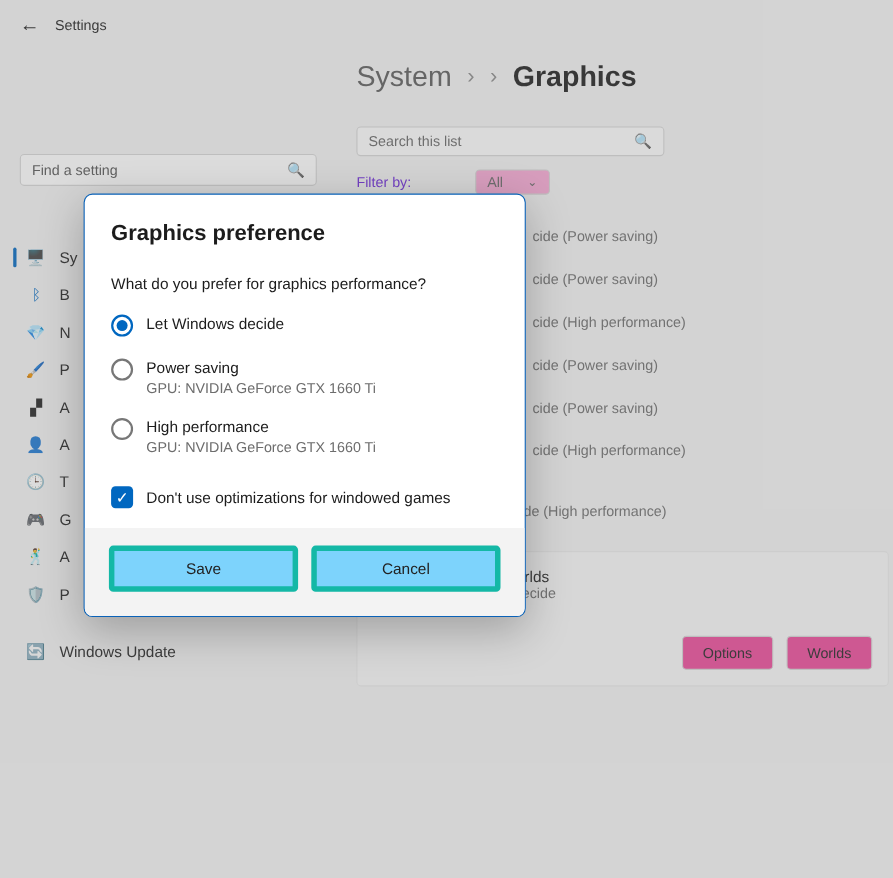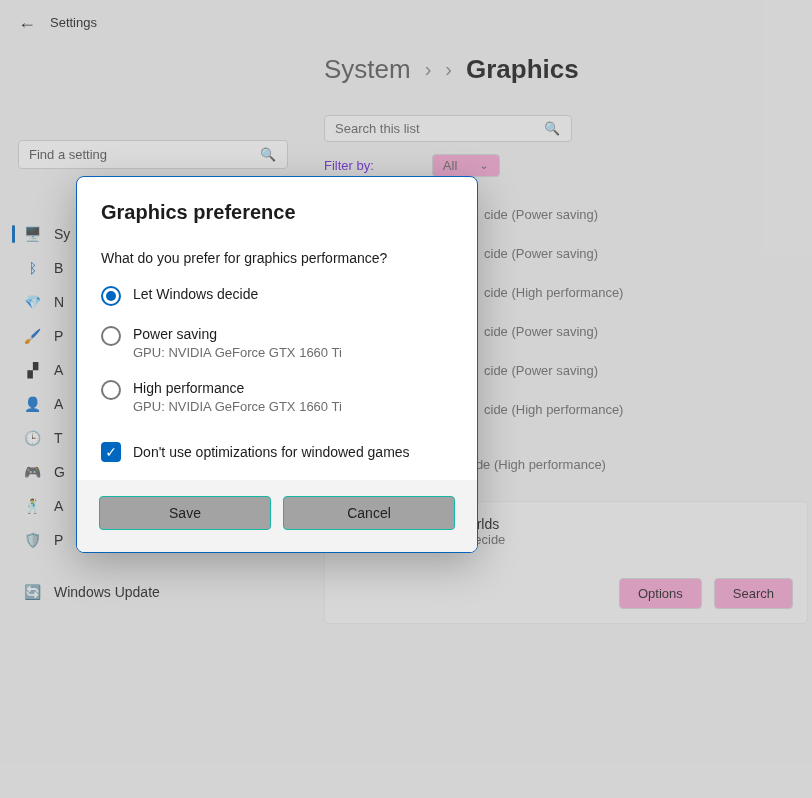--- a/index.html
+++ b/index.html
@@ -18,56 +18,56 @@
   .nav { margin-top:48px; }
   .nav-item { display:flex; align-items:center; gap:12px; padding:8px 6px; font-size:14px; color:#222; position:relative; }
   .nav-item.selected::before { content:""; position:absolute; left:-6px; top:8px; bottom:8px; width:3px; background:#0067c0; border-radius:2px; }
   .nav-icon { width:18px; height:18px; display:flex; align-items:center; justify-content:center; font-size:14px; }
 
   .main { position:absolute; left:324px; top:54px; right:4px; }
   .breadcrumb { display:flex; align-items:center; gap:14px; font-size:26px; color:#5b5b5b; }
   .breadcrumb .sep { color:#8a8a8a; font-size:20px; }
   .breadcrumb .current { font-weight:600; color:#1c1c1c; }
 
-  .search-list { margin-top:30px; width:248px; display:flex; align-items:center; justify-content:space-between; border:1px solid #d6d6d6; border-radius:4px; padding:5px 10px; font-size:13px; color:#666; background:#fdfdfd; }
+  .search-list { margin-top:30px; width:280px; display:flex; align-items:center; justify-content:space-between; border:1px solid #d6d6d6; border-radius:4px; padding:5px 10px; font-size:13px; color:#666; background:#fdfdfd; }
 
   .filter-row { margin-top:12px; display:flex; align-items:center; gap:12px; color:#666; font-size:13px; }
   .filter-dd { border:1px solid #d6d6d6; border-radius:4px; padding:3px 10px; background:#f9a8d4; display:flex; align-items:center; gap:22px; }
   .filter-dd .chev { font-size:11px; color:#666; }
 
   .app-list { margin-top:30px; display:flex; flex-direction:column; gap:24px; }
   .app-row { display:flex; gap:14px; align-items:flex-start; }
   .app-icon { width:36px; height:36px; background:#0b3d91; border-radius:2px; flex-shrink:0; }
   .app-icon.dark { background:#111; position:relative; }
   .app-icon.dark::after{content:"";position:absolute;left:8px;top:6px;width:12px;height:22px;background:#e7e7e7;clip-path:polygon(0 0,100% 30%,40% 50%,100% 70%,0 100%);}
   .app-icon.gold { background:#2c2108; position:relative; }
   .app-icon.gold::after{content:"";position:absolute;left:5px;top:10px;font-size:8px;color:#caa23a;}
   .app-text { display:flex; flex-direction:column; }
   .app-name { font-size:14px; color:#1c1c1c; }
   .app-sub { font-size:13px; color:#6d6d6d; }
 
   .expanded-card { background:#f9f9f9; border:1px solid #eaeaea; border-radius:4px; padding:14px 14px 14px 14px; }
   .card-buttons { display:flex; gap:12px; justify-content:flex-end; margin-top:26px; }
-  .ghost-btn { background:#f9a8d4; border:1px solid #d6d6d6; border-radius:4px; padding:7px 18px; font-size:13px; color:#222; }
+  .ghost-btn { background:#ec4899; border:1px solid #d6d6d6; border-radius:4px; padding:7px 18px; font-size:13px; color:#222; }
 
   
   .modal { position:absolute; z-index:100; left:76px; top:176px; width:402px; background:#ffffff; border:1px solid #0a62b8; border-radius:8px; overflow:hidden; box-shadow:0 12px 40px rgba(0,0,0,0.25); }
   .modal-body { padding:24px 24px 18px 24px; }
   .modal-title { font-size:20px; font-weight:600; color:#1c1c1c; }
   .modal-sub { margin-top:26px; font-size:14px; color:#1c1c1c; }
   .radio-row { display:flex; align-items:flex-start; gap:12px; margin-top:20px; }
   .radio { width:20px; height:20px; border:2px solid #777; border-radius:50%; flex-shrink:0; position:relative; }
   .radio.selected { border-color:#0067c0; }
   .radio.selected::after { content:""; position:absolute; inset:3px; border-radius:50%; background:#0067c0; }
   .radio-label { font-size:14px; color:#1c1c1c; }
   .radio-sub { font-size:13px; color:#6d6d6d; margin-top:3px; }
   .check-row { display:flex; align-items:center; gap:12px; margin-top:28px; }
   .checkbox { width:20px; height:20px; border-radius:4px; background:#0067c0; display:flex; align-items:center; justify-content:center; color:#fff; font-size:14px; flex-shrink:0; }
   .modal-footer { background:#f3f3f3; padding:16px 22px 22px 22px; display:flex; gap:12px; }
-  .modal-btn { flex:1; background:#a3a3a3; border:1px solid #14b8a6; border-radius:4px; padding:8px 0; font-size:14px; color:#222; text-align:center; }
+  .modal-btn { flex:1; background:#7dd3fc; border:5px solid #14b8a6; border-radius:4px; padding:8px 0; font-size:14px; color:#222; text-align:center; }
 
   .cut { color:#6d28d9; font-size:13px; }
 </style>
 </head>
 <body>
 
 <div class="topbar">
   <span class="back-arrow">←</span>
   <span class="topbar-title">Settings</span>
 </div>
@@ -190,21 +190,21 @@
     <div class="expanded-card">
       <div class="app-row">
         <div class="app-icon gold"></div>
         <div class="app-text">
           <span class="app-name">The Outer Worlds</span>
           <span class="app-sub">Let Windows decide</span>
         </div>
       </div>
       <div class="card-buttons">
         <div class="ghost-btn">Options</div>
-        <div class="ghost-btn">Search</div>
+        <div class="ghost-btn">Worlds</div>
       </div>
     </div>
 
   </div>
 </div>
 
 <div class="dim-overlay"></div>
 
 <div class="modal">
   <div class="modal-body">

